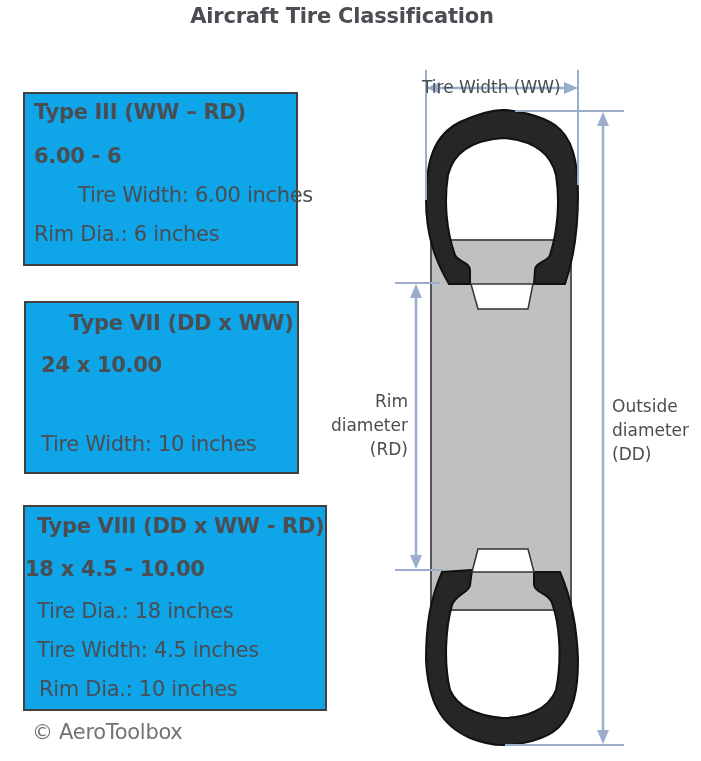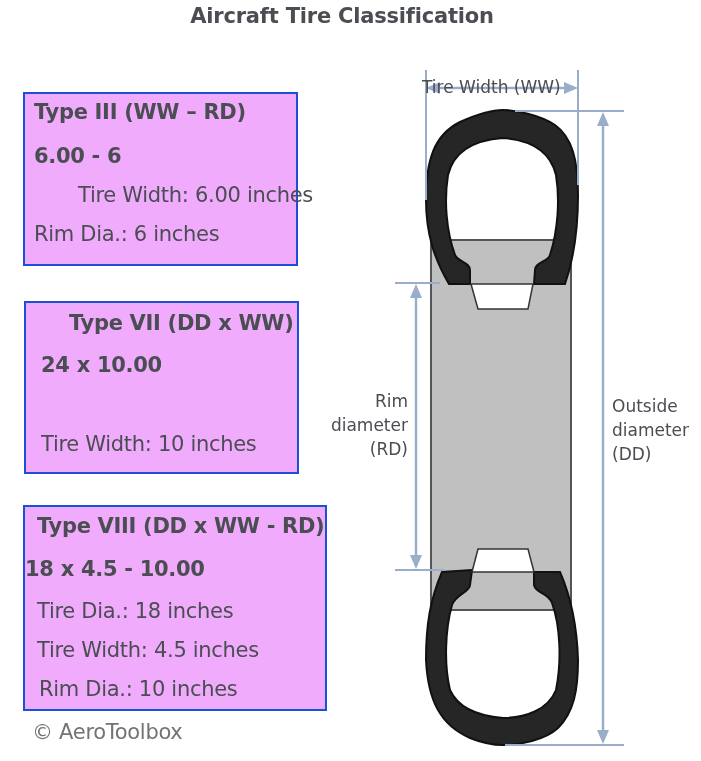--- a/index.html
+++ b/index.html
@@ -1,20 +1,20 @@
 <!DOCTYPE html>
 <html><head>
 <meta charset="utf-8">
 <style>
   html, body { margin:0; padding:0; background:#ffffff; }
   body { width:701px; height:761px; position:relative; overflow:hidden;
          font-family:"DejaVu Sans", "Liberation Sans", sans-serif; color:#4a4d52; }
   .title { position:absolute; left:0; width:684px; top:4px; text-align:center;
            font-size:21px; font-weight:bold; color:#4a4d52; letter-spacing:-0.2px; }
-  .box { position:absolute; background:#f0abfc; border:2px solid #1d4ed8; box-sizing:border-box; }
+  .box { position:absolute; background:#0ea5e9; border:2px solid #404040; box-sizing:border-box; }
   .box .ln { position:absolute; white-space:nowrap; font-size:21px; color:#4a4d52; letter-spacing:-0.3px; }
   .box .b { font-weight:bold; }
   .copy { position:absolute; left:32px; top:720px; font-size:21px; color:#737373; letter-spacing:-0.3px; }
   .lbl { position:absolute; font-size:17px; color:#4a4d52; line-height:24px; }
   svg { position:absolute; left:0; top:0; }
 </style>
 </head>
 <body>
 
 <div class="title">Aircraft Tire Classification</div>

